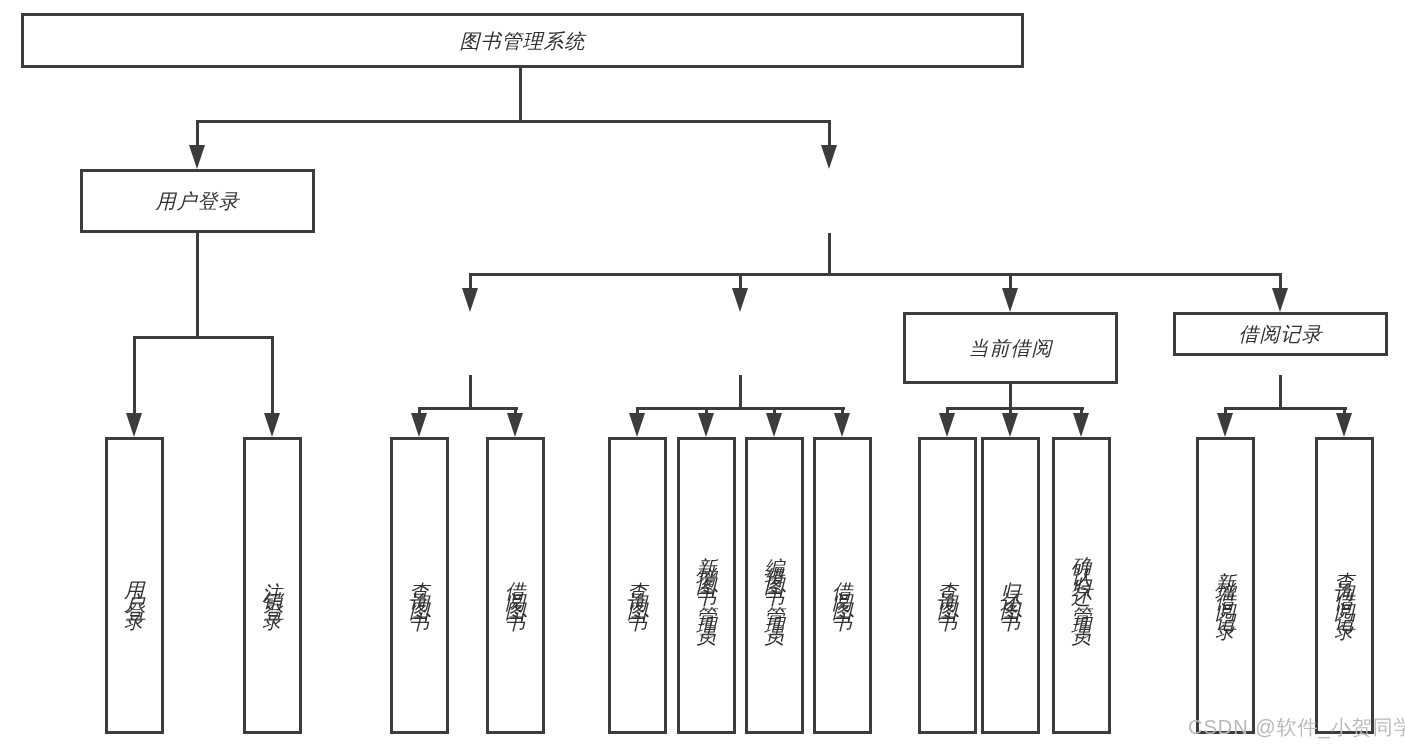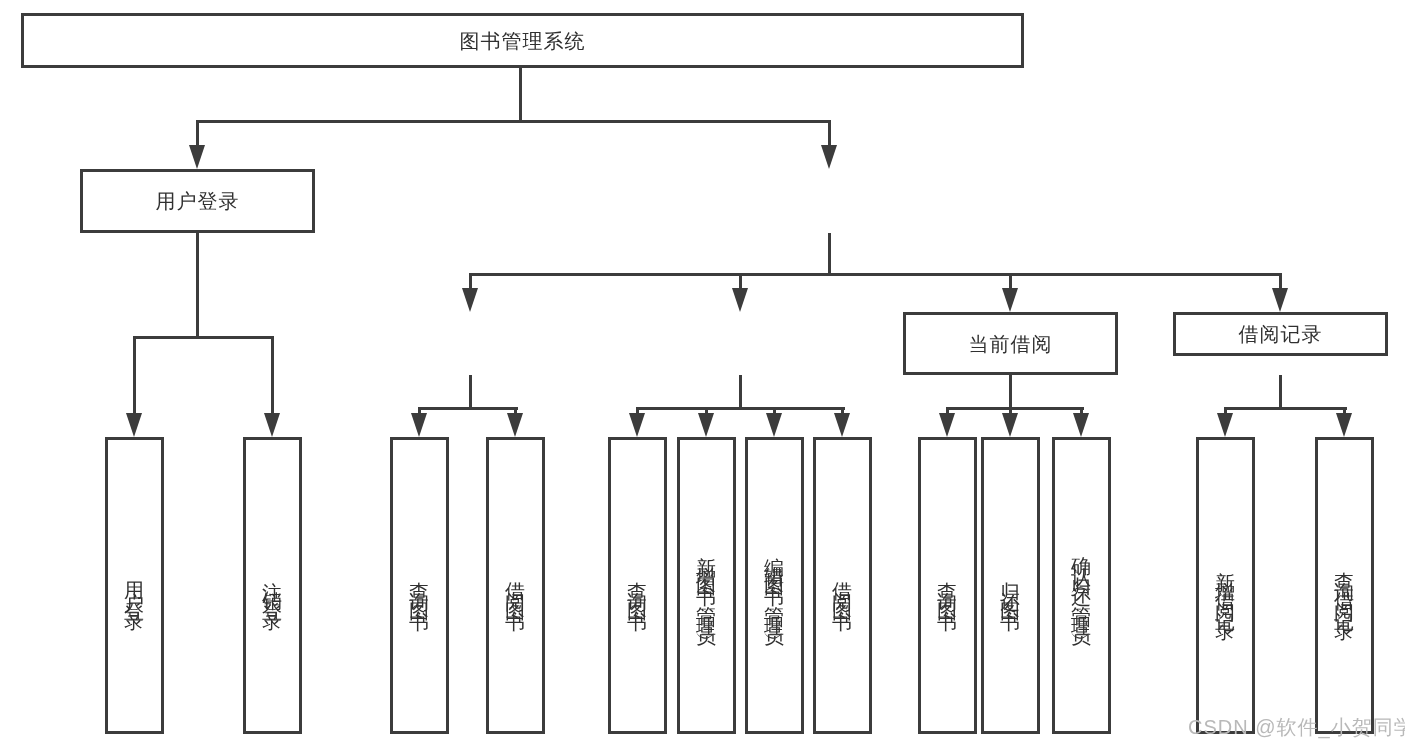--- a/index.html
+++ b/index.html
@@ -14,21 +14,21 @@
     width:1405px;height:747px;
     background:var(--bg-color);
     overflow:hidden;
     font-family:"Liberation Sans","DejaVu Sans",sans-serif;
   }
   .node{
     position:absolute;
     box-sizing:border-box;
     border:3px solid var(--line-color);
     background:var(--bg-color);
-    display:flex;align-items:center;justify-content:center;
+    display:flex;align-items:center;justify-content:center;font-style:italic;
   }
   .hlabel{
     font-size:20px;color:var(--text-color);
     letter-spacing:1px;line-height:1;white-space:nowrap;
   }
   .vlabel{
     writing-mode:vertical-rl;
     text-orientation:upright;
     font-size:20px;color:var(--text-color);
     letter-spacing:10px;line-height:1;
@@ -112,21 +112,21 @@
   <div class="arrowhead" style="left:1336px;top:413px;"></div>
 
   <div class="node" style="left:21px;top:13px;width:1003px;height:55px;">
     <span class="hlabel">图书管理系统</span>
   </div>
 
   <div class="node" style="left:80px;top:169px;width:235px;height:64px;">
     <span class="hlabel">用户登录</span>
   </div>
 
-  <div class="node" style="left:903px;top:312px;width:215px;height:63px;">
+  <div class="node" style="left:903px;top:312px;width:215px;height:72px;">
     <span class="hlabel">当前借阅</span>
   </div>
   <div class="node" style="left:1173px;top:312px;width:215px;height:44px;justify-content:center;">
     <span class="hlabel">借阅记录</span>
   </div>
 
   <div class="node" style="left:105px;top:437px;width:59px;height:297px;">
     <span class="vlabel">用户登录</span>
   </div>
   <div class="node" style="left:243px;top:437px;width:59px;height:297px;">

